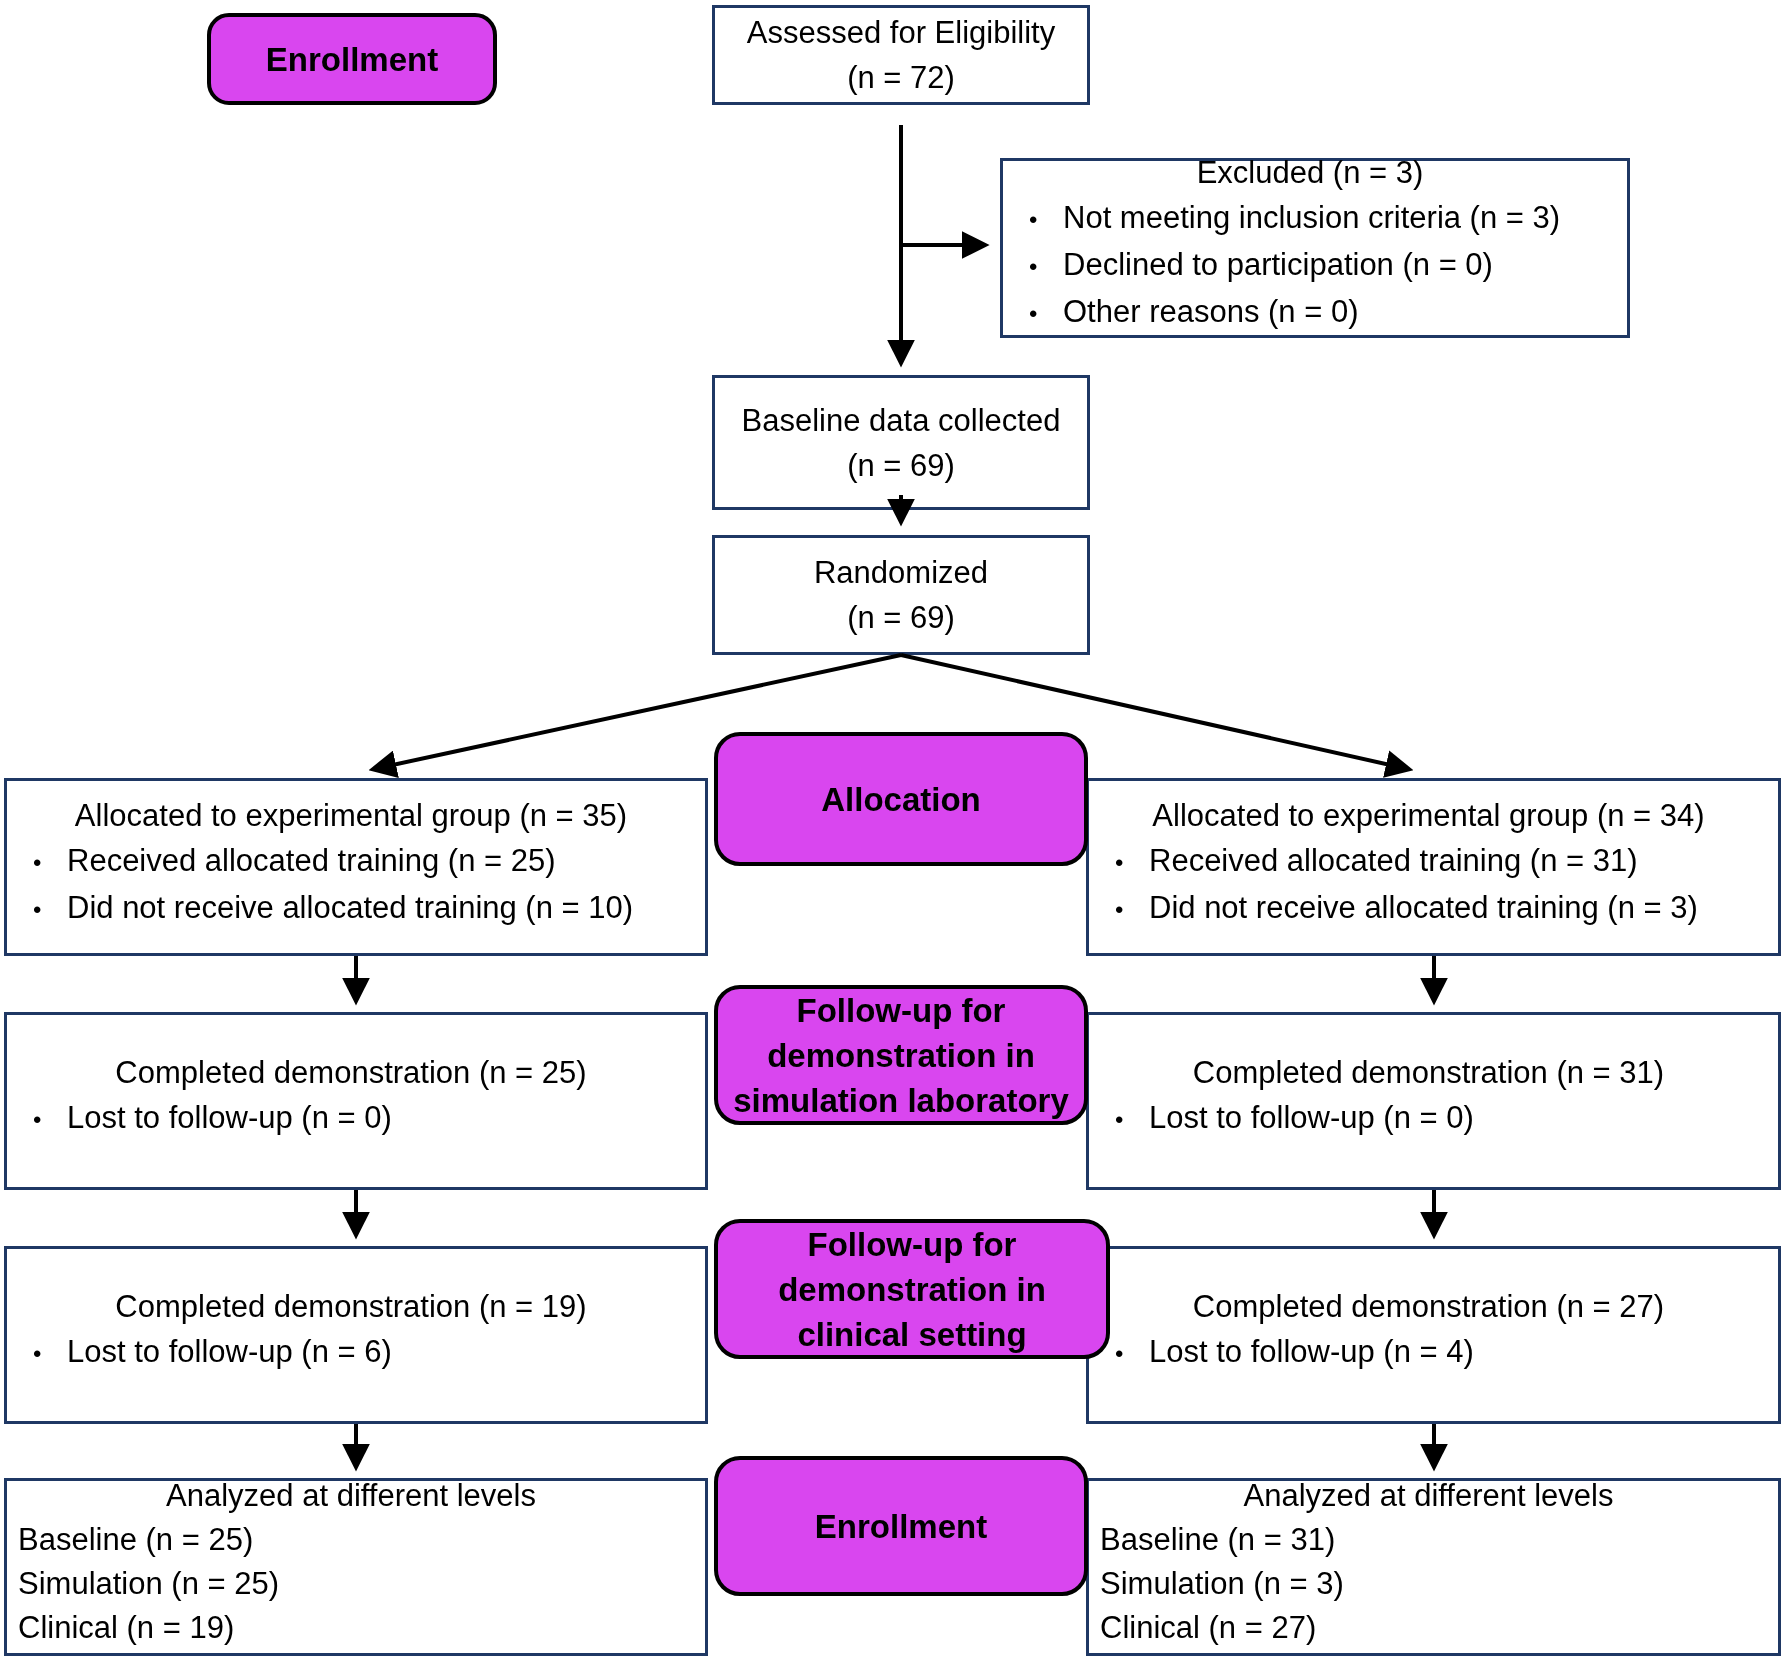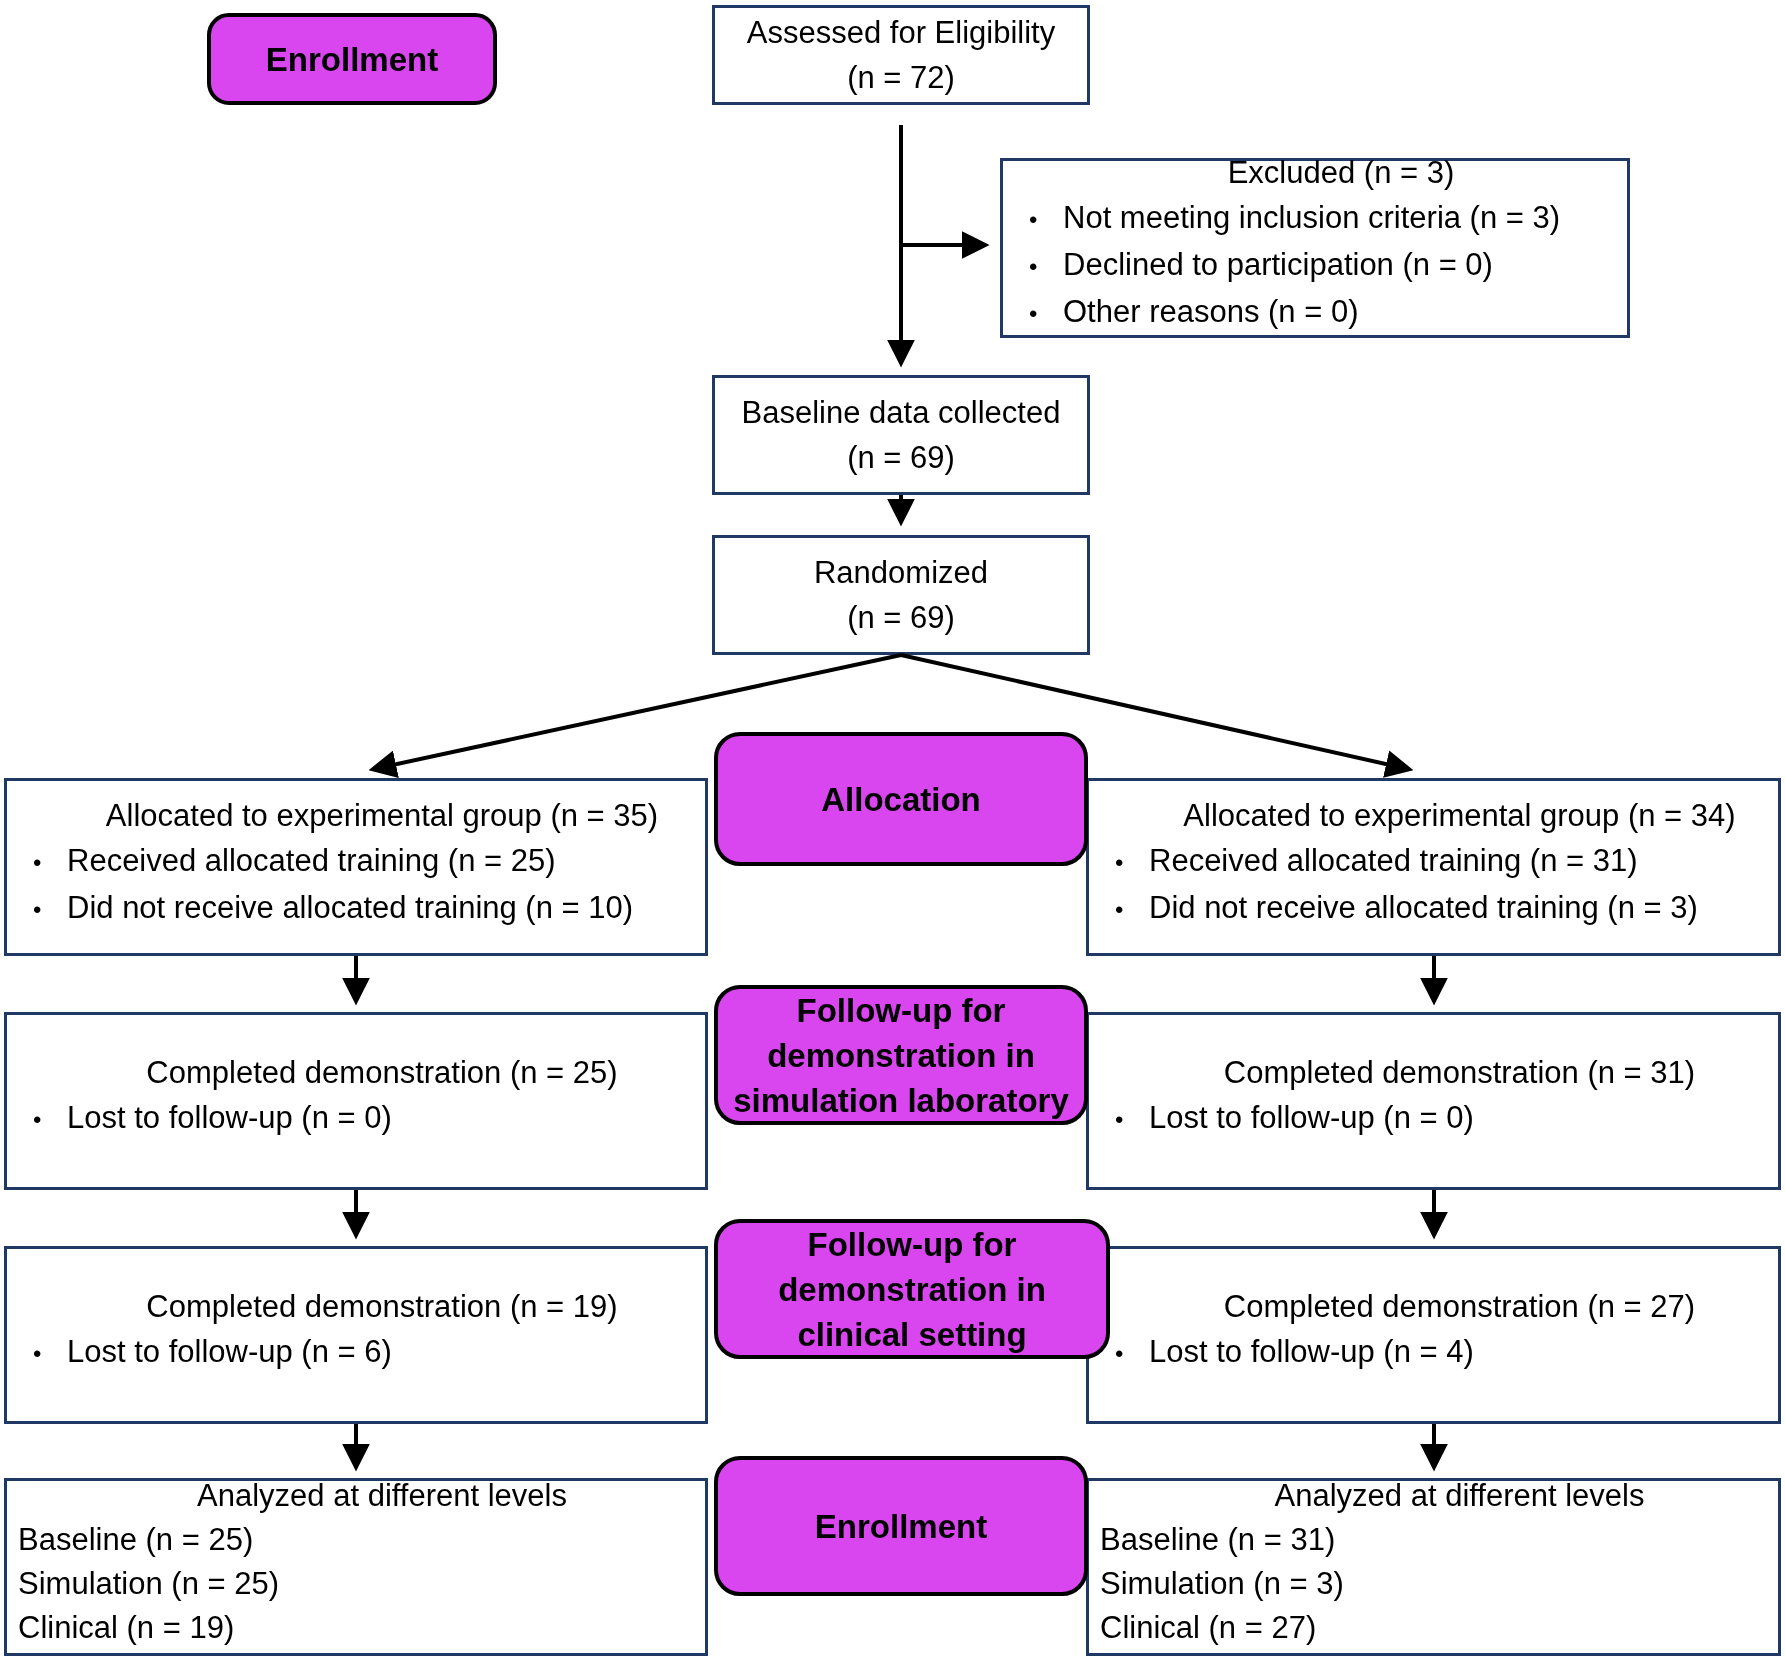--- a/index.html
+++ b/index.html
@@ -52,21 +52,20 @@
   }
   .listbox {
     display: flex;
     flex-direction: column;
     justify-content: center;
     padding: 4px 10px 14px 0;
   }
   .title-line {
     text-align: center;
     width: 100%;
-    margin-left: 31px;
   }
   .bullet-row {
     display: flex;
     align-items: baseline;
     padding-left: 18px;
   }
   .bullet-row .dot {
     width: 34px;
     flex: 0 0 34px;
     font-size: 24px;
@@ -127,21 +126,21 @@
     <div class="bullet-row">
       <span class="dot">•</span>
       <span>Declined to participation (n = 0)</span>
     </div>
     <div class="bullet-row">
       <span class="dot">•</span>
       <span>Other reasons (n = 0)</span>
     </div>
   </div>
 
-  <div class="wbox center2" style="left:712px; top:375px; width:378px; height:120px;">
+  <div class="wbox center2" style="left:712px; top:375px; width:378px; height:135px;">
     <div>Baseline data collected</div>
     <div>(n = 69)</div>
   </div>
 
   <div class="wbox center2" style="left:712px; top:535px; width:378px; height:120px;">
     <div>Randomized</div>
     <div>(n = 69)</div>
   </div>
 
   <div class="bluebox" style="left:714px; top:732px; width:374px; height:134px;">

